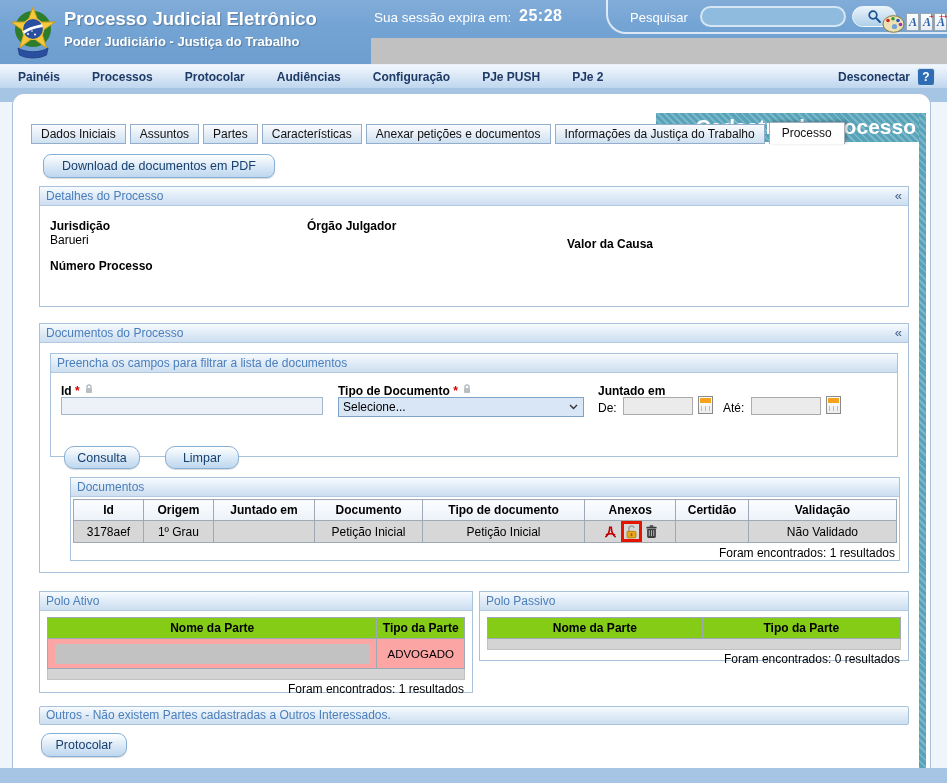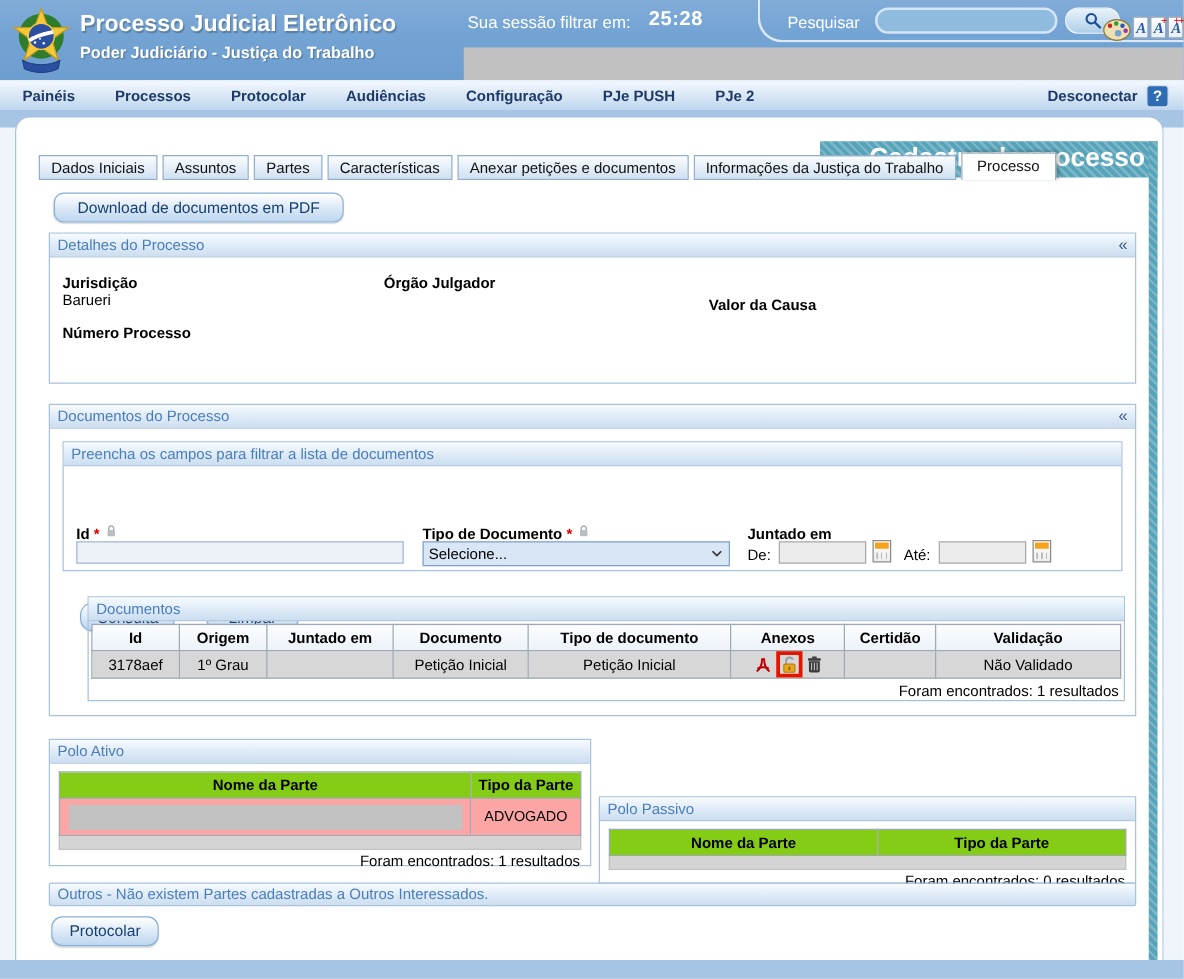--- a/index.html
+++ b/index.html
@@ -106,21 +106,21 @@
   .docs-table th { height:21px; font-weight:bold; color:#000; text-align:center;
     background:linear-gradient(180deg,#FCFDFF,#ECF2F9); }
   .docs-table td { height:22px; background:#D7D7D7; text-align:center; color:#000; }
   .tbl-footer { text-align:right; font-size:12px; color:#000; padding:3px 4px 0; }
 
   .anexos-cell { display:flex; align-items:center; justify-content:center; gap:3px; }
   .hl-red { border:3px solid #E51400; padding:0 1px; display:inline-flex; align-items:center; background:#D7D7D7; cursor:pointer; }
   .icon-btn { cursor:pointer; display:inline-flex; }
 
   .polo-ativo-panel { left:26px; top:497px; width:434px; height:102px; }
-  .polo-passivo-panel { left:466px; top:497px; width:430px; height:70px;margin-top:46px; }
+  .polo-passivo-panel { left:466px; top:497px; width:430px; height:70px; }
   .polo-table { width:calc(100% - 14px); margin:6px 7px 0; }
   .polo-table th { height:21px; font-weight:bold; text-align:center; background:#84cc16; color:#000; }
   .polo-table td { height:30px; background:#fca5a5; }
   .redacted-name { width:96%; height:20px; background:#C2C2C2; margin:0 auto; }
   .tipo-cell { text-align:center; font-size:11.5px; }
   .gray-bar { height:11px; background:#D4D4D4; margin:0 7px; border:1px solid #C2C2C2; border-top:none; }
   .polo-footer { text-align:right; font-size:12px; padding:2px 8px 0; }
 
   .outros-bar { position:absolute; left:26px; top:612px; width:870px; height:19px;
     background:linear-gradient(180deg,#F7FBFE 0%,#E2EDF8 45%,#CCDEF0 100%);
@@ -137,21 +137,21 @@
       <path d="M25 4 L30.5 19 L47 19 L33.5 28.5 L38.5 45 L25 35 L11.5 45 L16.5 28.5 L3 19 L19.5 19 Z" fill="#F5C93B" stroke="#C79A1C" stroke-width="1"></path>
       <circle cx="25" cy="26" r="10.5" fill="#2B4FA0" stroke="#F5C93B" stroke-width="1.2"></circle>
       <path d="M15.5 29.5 C21 25 30 23.5 34.5 22.5" stroke="#fff" stroke-width="3" fill="none"></path>
       <circle cx="20" cy="31" r="1" fill="#fff"></circle>
         <circle cx="27" cy="31.5" r="1" fill="#fff"></circle>
         <circle cx="24" cy="28" r="0.8" fill="#fff"></circle>
       <path d="M10 45 C18 50 32 50 40 45 L38.5 52 C30.5 56 19.5 56 11.5 52 Z" fill="#2B4FA0" stroke="#1C3A7E" stroke-width="0.8"></path>
     </svg>
     <div class="hdr-title">Processo Judicial Eletrônico</div>
     <div class="hdr-sub">Poder Judiciário - Justiça do Trabalho</div>
-    <div class="session-label">Sua sessão filtrar em:</div>
+    <div class="session-label">Sua sessão expira em:</div>
     <div class="session-time">25:28</div>
     <div class="search-shelf"></div>
     <div class="search-label">Pesquisar</div>
     <input class="search-input" type="text" value="" style="">
     <button class="search-btn">
       <svg width="15" height="15" viewBox="0 0 15 15">
         <circle cx="6" cy="6" r="3.8" fill="none" stroke="#1B4F93" stroke-width="1.7"></circle>
         <line x1="9" y1="9" x2="13" y2="13" stroke="#1B4F93" stroke-width="1.9" stroke-linecap="round"></line>
       </svg>
     </button>
@@ -230,21 +230,21 @@
     </div>
 
     <div class="panel docs-panel">
       <div class="phdr">
         <span>Documentos do Processo</span>
         <span class="collapse">«</span>
       </div>
 
       <div class="filter-box">
         <div class="bhdr">Preencha os campos para filtrar a lista de documentos</div>
-        <div style="position:relative; height:83px;margin-top:36px;">
+        <div style="position:relative; height:83px;">
           <span class="fld-label" style="left:10px; top:11px;">
             <span>Id</span>
             <span class="req">*</span>
             <svg class="lock-mini" width="8" height="10" viewBox="0 0 8 10">
               <path d="M2 4 V2.8 a2 2 0 0 1 4 0 V4" fill="none" stroke="#A7ADB5" stroke-width="1.2"></path>
               <rect x="1" y="4" width="6" height="5" rx="0.8" fill="#B9BEC4"></rect>
             </svg>
           </span>
           <input class="txt-input" style="left: 10px; top: 24px; width: 262px;" type="text" value="">
 

